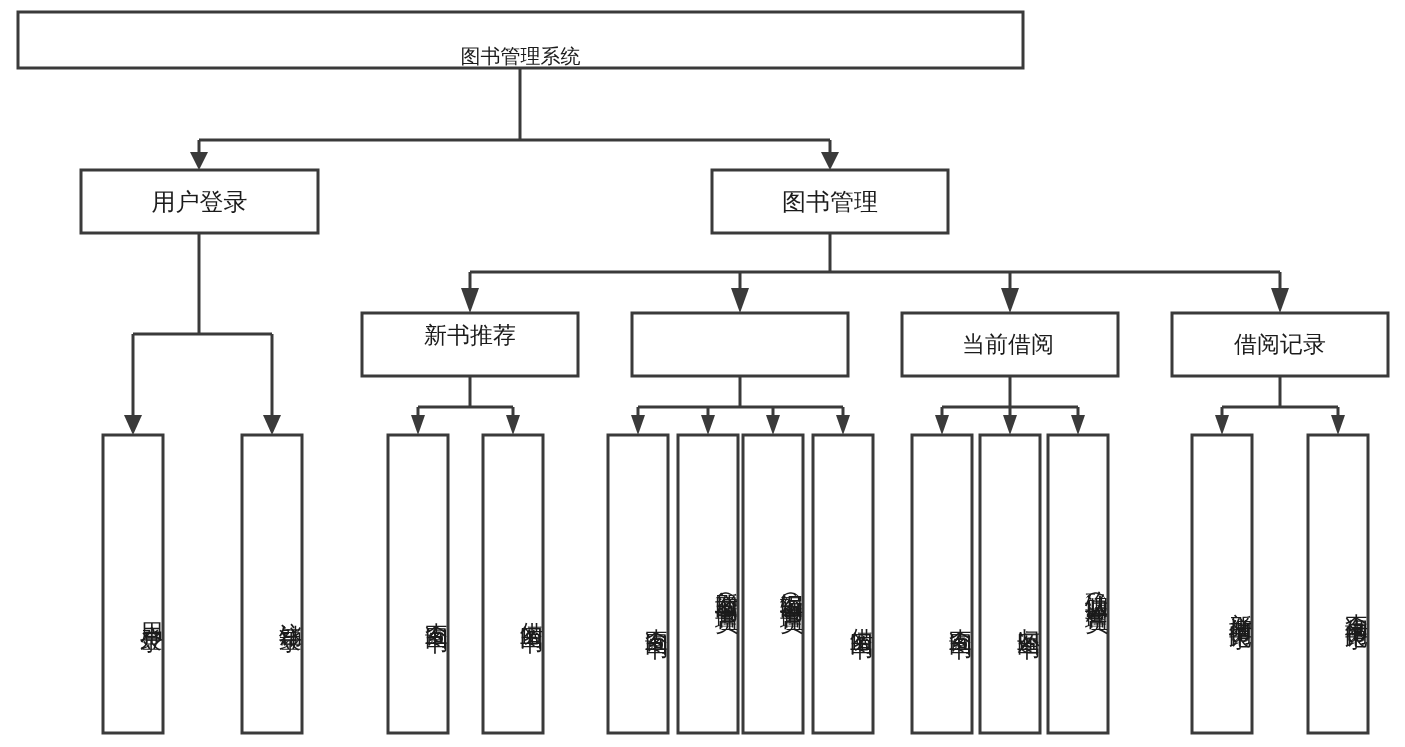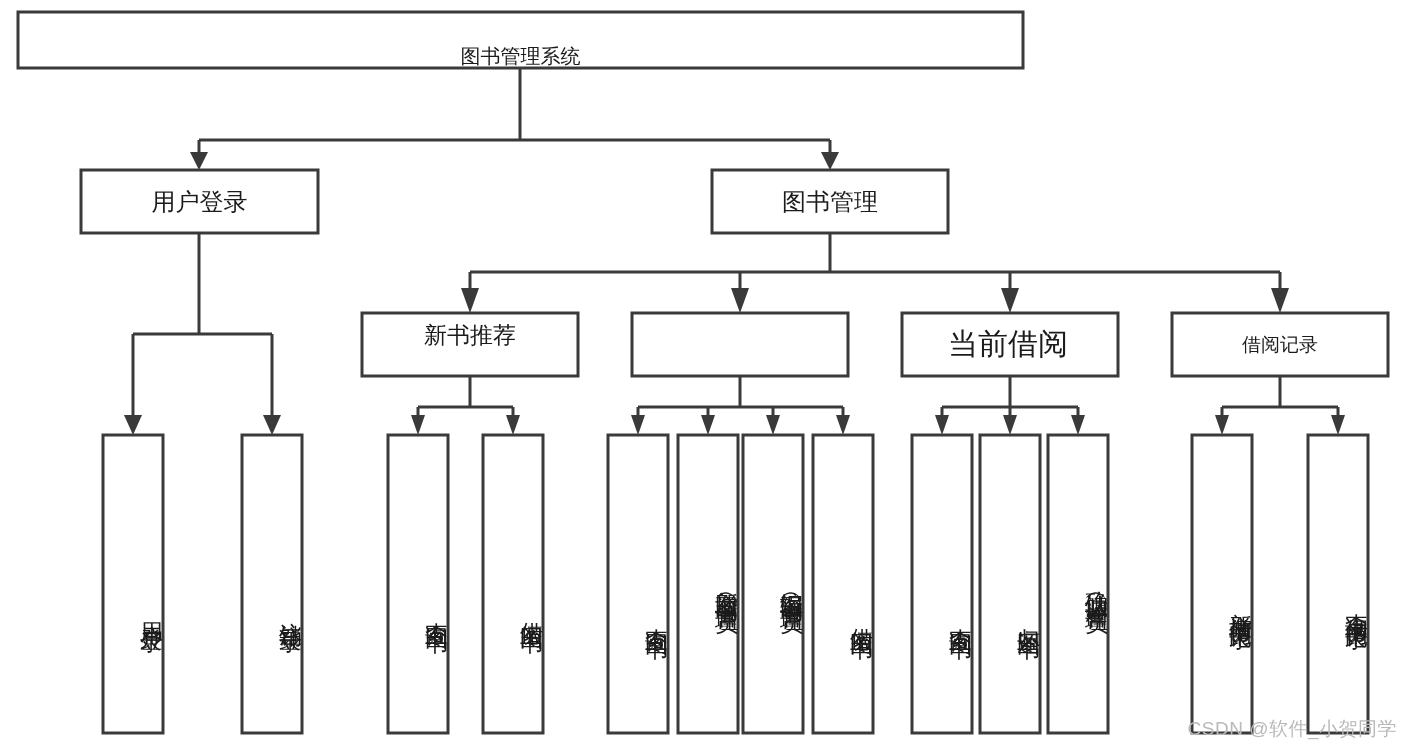--- a/index.html
+++ b/index.html
@@ -149,25 +149,25 @@
 
   <div class="hlabel-wrap" style="left:712px;top:170px;width:236px;height:63px;font-size:24px;">
     <span>图书管理</span>
   </div>
 
   <div class="hlabel-wrap" style="left:362px;top:313px;width:216px;height:45px;font-size:23px;">
     <span>新书推荐</span>
   </div>
 
 
-  <div class="hlabel-wrap" style="left:902px;top:313px;width:212px;height:63px;font-size:30px;">
+  <div class="hlabel-wrap" style="left:902px;top:313px;width:212px;height:63px;font-size:23px;">
     <span>当前借阅</span>
   </div>
 
-  <div class="hlabel-wrap" style="left:1172px;top:313px;width:216px;height:63px;font-size:19px;">
+  <div class="hlabel-wrap" style="left:1172px;top:313px;width:216px;height:63px;font-size:23px;">
     <span>借阅记录</span>
   </div>
 
   <div class="vlabel-wrap" style="left:103px;top:490px;width:60px;height:240px;">
     <span>用户登录</span>
   </div>
   <div class="vlabel-wrap" style="left:242px;top:490px;width:60px;height:240px;">
     <span>注销登录</span>
   </div>
 
@@ -201,14 +201,13 @@
     <span>确认归还（管理员）</span>
   </div>
 
   <div class="vlabel-wrap" style="left:1192px;top:478px;width:60px;height:252px;">
     <span>新增借阅记录</span>
   </div>
   <div class="vlabel-wrap" style="left:1308px;top:478px;width:60px;height:252px;">
     <span>查询借阅记录</span>
   </div>
 
-  <div class="watermark">CSDN @软件_小贺同学</div>
 </div>
 
 </body></html>

